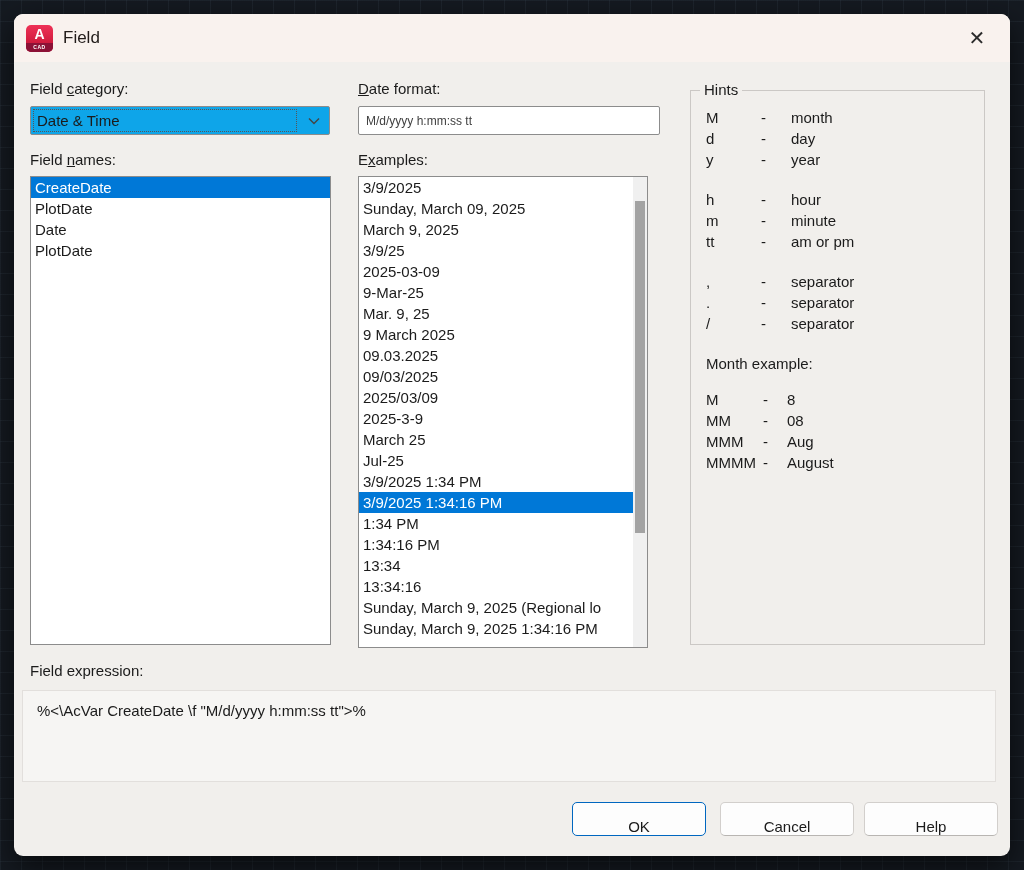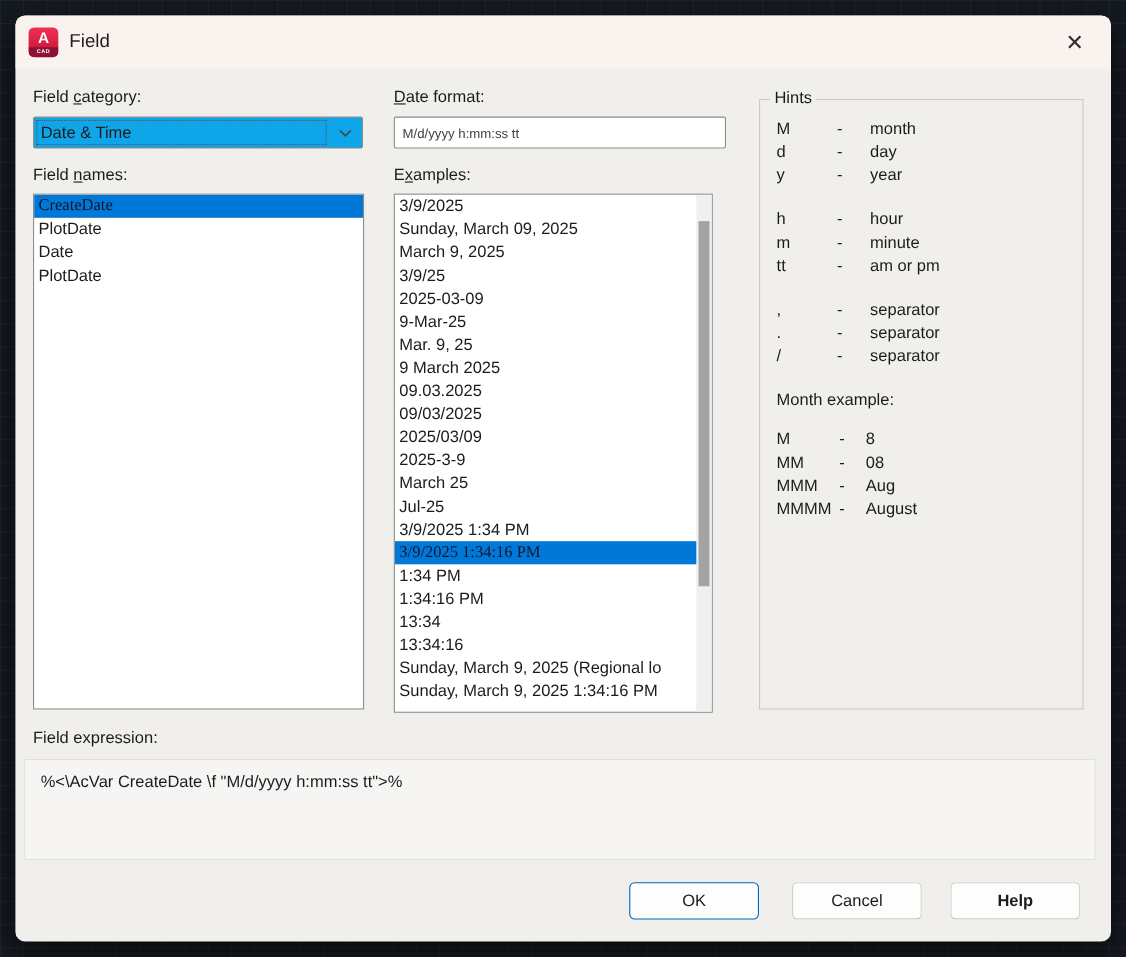--- a/index.html
+++ b/index.html
@@ -38,41 +38,41 @@
   .textbox{position:absolute;left:344px;top:92px;width:302px;height:29px;background:#fff;
     border:1px solid #8c8c8c;border-radius:2px;box-sizing:border-box;font-size:12px;
     padding:0 0 0 7px;font-family:"Liberation Sans",sans-serif;color:#404040;}
   .listbox{position:absolute;background:#fff;border:1px solid #8c8c8c;box-sizing:border-box;
     overflow:hidden;}
   .names-list{left:16px;top:162px;width:301px;height:469px;}
   .examples-list{left:344px;top:162px;width:290px;height:472px;}
   .li{height:21px;line-height:21px;font-size:15px;padding-left:4px;white-space:nowrap;
     overflow:hidden;}
   .examples-list .li{width:272px;}
-  .li.selected{background:#0078d7;color:#0f172a;font-family:Liberation Serif, serif;}
+  .li.selected{background:#0078d7;color:#ffffff;}
   .scrollbar{position:absolute;right:0;top:0;width:14px;height:470px;background:#f0f0f0;}
   .scroll-thumb{position:absolute;left:2px;width:10px;top:24px;height:332px;background:#a3a3a3;}
   .hints-box{position:absolute;left:676px;top:76px;width:295px;height:555px;
     border:1px solid #cbc8c5;box-sizing:border-box;}
   .hints-legend{position:absolute;top:-10px;left:9px;background:#f1efec;padding:0 4px;
     font-size:15px;}
   .hints-body{padding:16px 0 0 15px;font-size:15px;}
   .hint-group{margin-bottom:19px;}
   .hint-row{display:flex;height:21px;line-height:21px;}
   .hint-row .sym{width:55px;}
   .hint-row .dash{width:30px;}
   .month-label{height:21px;line-height:21px;margin-bottom:15px;}
   .month-row .sym{width:57px;}
   .month-row .dash{width:24px;}
   .expr-box{position:absolute;left:8px;top:676px;width:974px;height:92px;background:#f6f5f3;
     border:1px solid #e2dfdc;box-sizing:border-box;font-size:15px;padding:11px 0 0 14px;
     color:#1b1b1b;}
-  .btn{position:absolute;top:788px;width:118px;height:34px;background:#fdfdfd;
+  .btn{position:absolute;top:788px;width:134px;height:34px;background:#fdfdfd;
     border:1px solid #d2cfcc;border-bottom-color:#b8b5b2;border-radius:5px;
-    display:flex;align-items:center;justify-content:center;font-size:15px;cursor:pointer;
+    display:flex;align-items:flex-end;justify-content:center;font-size:15px;cursor:pointer;
     box-sizing:border-box;}
   .btn.default{border:1px solid #0067c0;}
   .chev{stroke:#454545;stroke-width:1.4;fill:none;}
 </style>
 </head>
 <body>
 
 <div class="dialog">
 
   <div class="titlebar">
@@ -220,17 +220,17 @@
   <div class="expr-box">
     <span>%&lt;\AcVar CreateDate \f "M/d/yyyy h:mm:ss tt"&gt;%</span>
   </div>
 
   <div class="btn default" style="left:558px;">
       <span>OK</span>
     </div>
   <div class="btn" style="left:706px;">
       <span>Cancel</span>
     </div>
-  <div class="btn" style="left:850px;font-weight:bold;">
+  <div class="btn" style="left:850px;">
       <span><span class="u">H</span><span>elp</span></span>
     </div>
 
 </div>
 
 </body></html>

